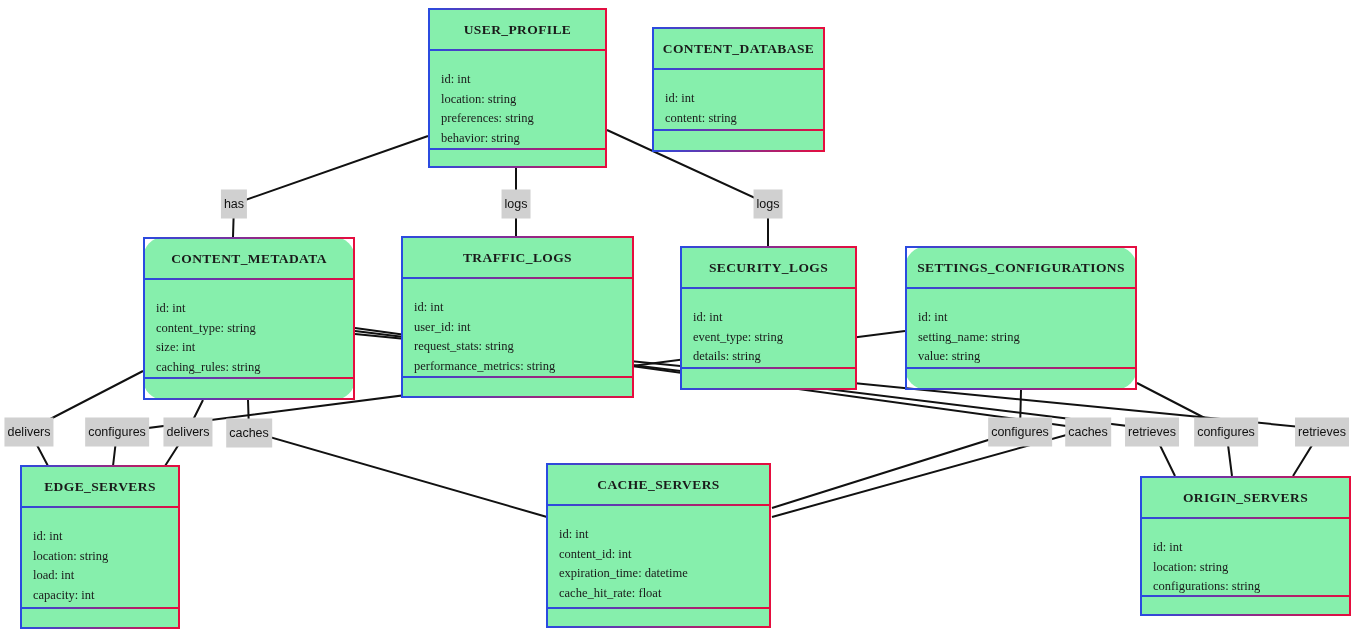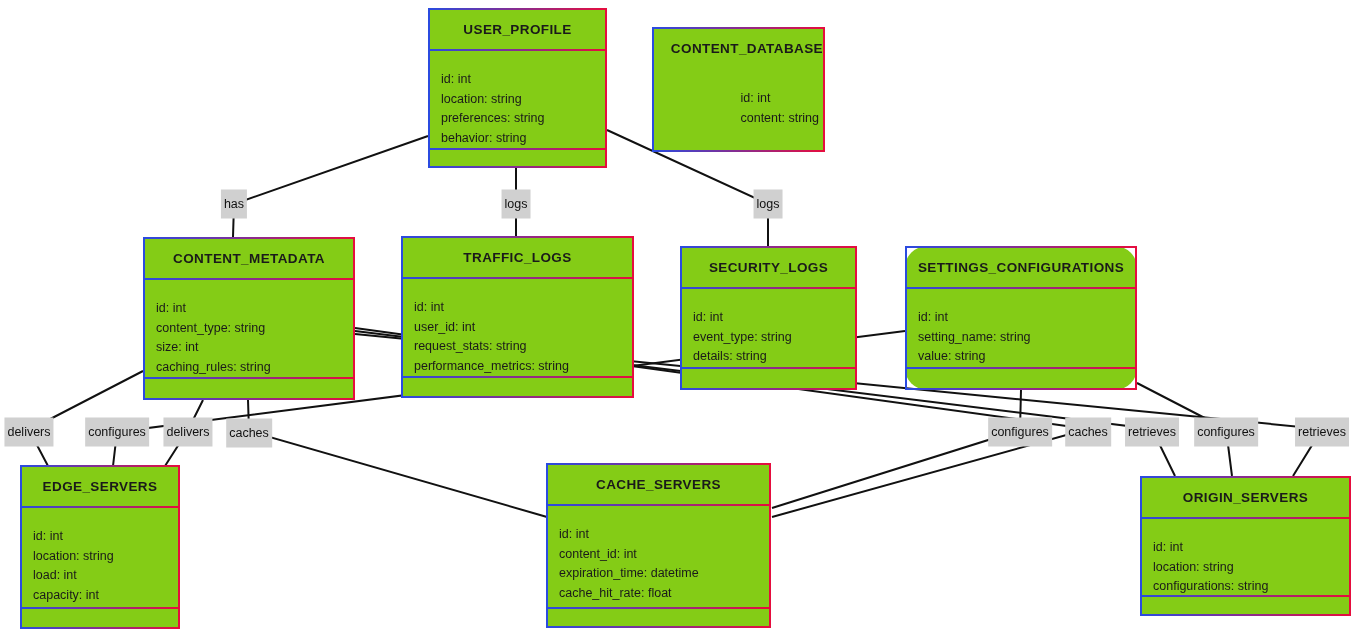--- a/index.html
+++ b/index.html
@@ -2,23 +2,23 @@
 <html><head>
 <meta charset="utf-8">
 <style>
   html,body{margin:0;padding:0;background:#ffffff;}
   #canvas{
     position:relative;width:1358px;height:638px;background:#ffffff;overflow:hidden;
     font-family:"Liberation Sans","DejaVu Sans",sans-serif;color:#1a1a1a;
   }
   #edges{position:absolute;left:0;top:0;z-index:1;}
   .entity{
-    position:absolute;z-index:2;background:#84cc16;box-sizing:border-box;
+    position:absolute;z-index:2;background:#86efac;box-sizing:border-box;
     border:2px solid;border-image:linear-gradient(90deg,#2a4be0,#e60d3e) 1;
-    display:flex;flex-direction:column;
+    display:flex;flex-direction:column;font-family:Liberation Serif, serif;
   }
   .entity-title{
     height:39px;flex:none;display:flex;align-items:center;justify-content:center;
     font-weight:bold;font-size:13.5px;letter-spacing:.4px;white-space:nowrap;
   }
   .divider{height:2px;flex:none;background:linear-gradient(90deg,#2a4be0,#e60d3e);}
   .attrs{flex:1;padding:19px 4px 0 11px;overflow:hidden;}
   .attr-row{font-size:12.5px;line-height:19.5px;white-space:nowrap;}
   .entity-footer{flex:none;}
   .edge-label{
@@ -55,32 +55,32 @@
     <div class="attrs">
       <div class="attr-row">id: int</div>
       <div class="attr-row">location: string</div>
       <div class="attr-row">preferences: string</div>
       <div class="attr-row">behavior: string</div>
     </div>
     <div class="divider"></div>
     <div class="entity-footer" style="height:16px;"></div>
   </div>
 
-  <div class="entity" style="left:652px;top:27px;width:173px;height:125px;align-items:flex-end;">
+  <div class="entity" style="left:652px;top:27px;width:173px;height:125px;">
     <div class="entity-title">CONTENT_DATABASE</div>
     <div class="divider"></div>
     <div class="attrs">
       <div class="attr-row">id: int</div>
       <div class="attr-row">content: string</div>
     </div>
     <div class="divider"></div>
     <div class="entity-footer" style="height:19px;"></div>
   </div>
 
-  <div class="entity" style="left:143px;top:237px;width:212px;height:163px;">
+  <div class="entity" style="left:143px;top:237px;width:212px;height:163px;border-radius:21px;">
     <div class="entity-title">CONTENT_METADATA</div>
     <div class="divider"></div>
     <div class="attrs">
       <div class="attr-row">id: int</div>
       <div class="attr-row">content_type: string</div>
       <div class="attr-row">size: int</div>
       <div class="attr-row">caching_rules: string</div>
     </div>
     <div class="divider"></div>
     <div class="entity-footer" style="height:19px;"></div>

